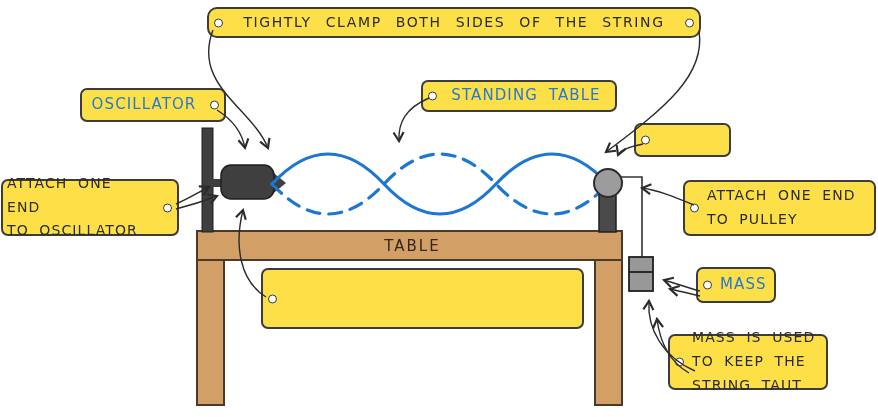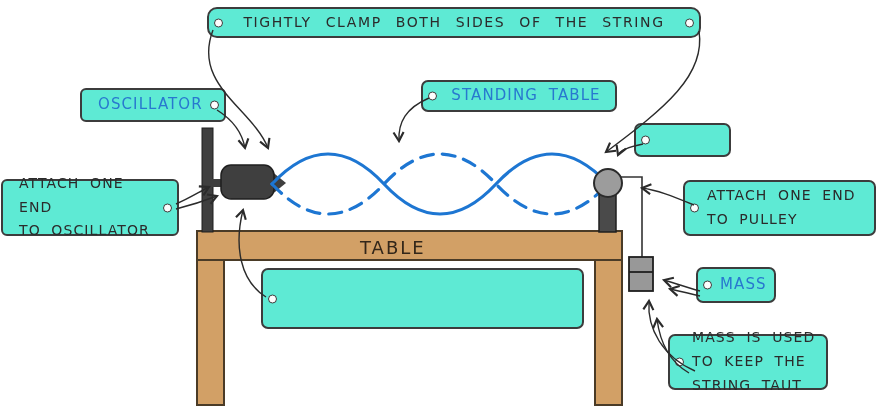--- a/index.html
+++ b/index.html
@@ -4,38 +4,39 @@
 <style>
   html,body{margin:0;padding:0;background:#fff;}
   .canvas{
     position:relative;width:878px;height:417px;background:#ffffff;
     font-family:"DejaVu Sans","Liberation Sans",sans-serif;overflow:hidden;
   }
   svg{position:absolute;left:0;top:0;}
   #scene{z-index:1;}
   #arrows{z-index:3;pointer-events:none;}
   .tag{
-    position:absolute;z-index:2;background:#5eead4;border:2px solid #3c3c3c;
+    position:absolute;z-index:2;background:#fde047;border:2px solid #3c3c3c;
     border-radius:7px;display:flex;align-items:center;
     color:#2b2b2b;font-size:14px;letter-spacing:1.1px;word-spacing:5px;
     box-sizing:border-box;
   }
   .tag.blue{color:#2878cf;}
   .tag-text{white-space:pre-line;line-height:1.7;flex:1;}
   .center .tag-text{text-align:center;}
   .eyelet{
     position:absolute;width:7px;height:7px;border:1.6px solid #3c3c3c;
     border-radius:50%;background:#fdfdfd;top:50%;transform:translateY(-50%);
   }
   .eyelet.left{left:5px;}
   .eyelet.right{right:5px;}
   .pad-l{padding-left:22px;padding-right:8px;}
-  .pad-r{padding-left:16px;padding-right:22px;border-radius:6px;}
+  .pad-r{padding-left:4px;padding-right:22px;}
   .table-label{
-    position:absolute;z-index:2;color:#33271a;font-size:18px;letter-spacing:2px;
+    position:absolute;z-index:2;color:#33271a;font-size:15px;letter-spacing:2px;
+    text-align:center;
   }
 </style>
 </head>
 <body>
 
 <div class="canvas">
 
   <svg id="scene" width="878" height="417" viewBox="0 0 878 417">
 
     <g>

